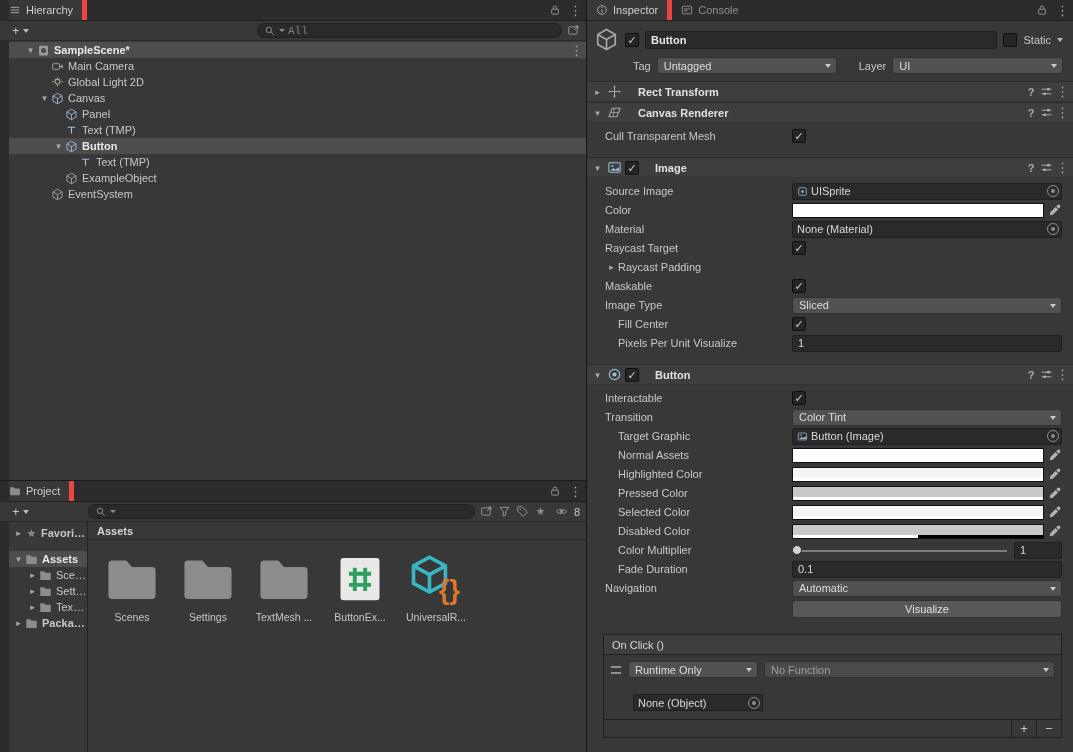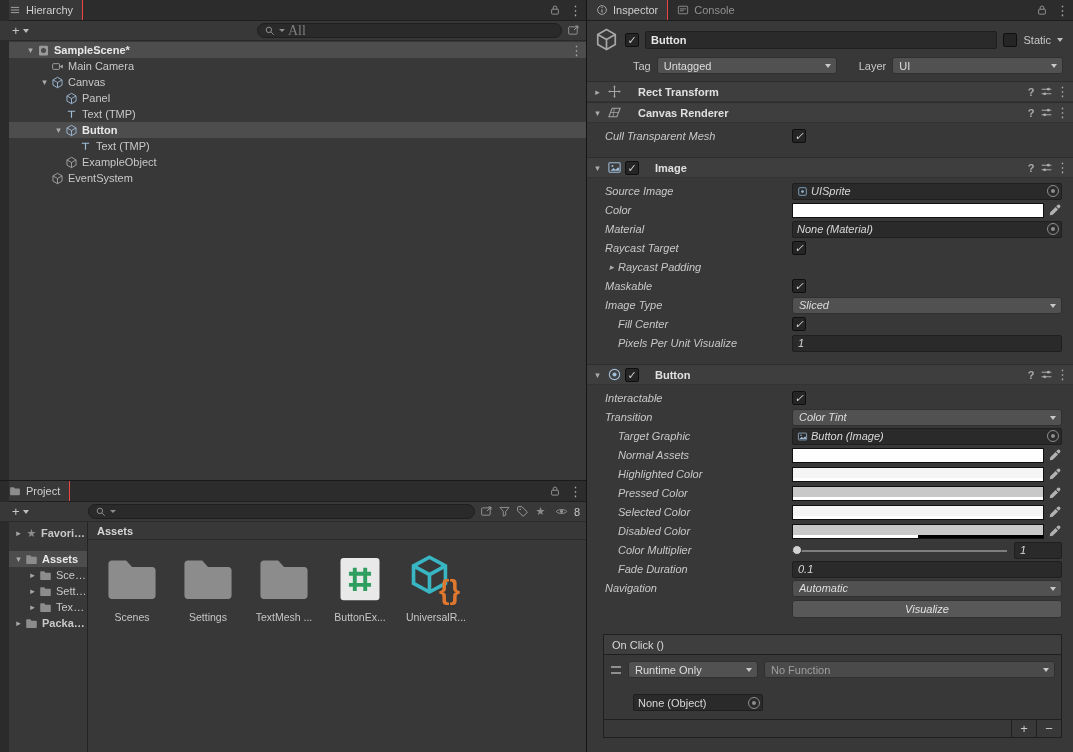--- a/index.html
+++ b/index.html
@@ -8,34 +8,34 @@
   .app { display:flex; width:1073px; height:752px; }
   .left  { width:587px; display:flex; flex-direction:column; border-right:1px solid #151515; }
   .right { flex:1; display:flex; flex-direction:column; background:#383838; }
   .pane { position:relative; display:flex; flex-direction:column; }
   .pane.lefty::before { content:""; position:absolute; left:0; top:0; bottom:0; width:9px; background:#2B2B2B; z-index:3; pointer-events:none; }
   .hierarchy { height:480px; }
   .project   { height:272px; border-top:1px solid #1A1A1A; }
 
   
   .tabs { height:21px; background:#2C2C2C; display:flex; align-items:stretch; border-bottom:1px solid #1E1E1E; flex-shrink:0; }
-  .tab { display:flex; align-items:center; gap:5px; padding:0 9px; background:#383838; color:#CFCFCF; border-right:1px solid #ef4444; }
+  .tab { display:flex; align-items:center; gap:5px; padding:0 9px; background:#383838; color:#CFCFCF; border-right:5px solid #ef4444; }
   .tab.inactive { background:transparent; color:#909090; border-right:none; }
   .corner { display:flex; align-items:center; gap:8px; margin-left:auto; padding-right:7px; }
   .ic { width:12px; height:12px; flex-shrink:0; }
   .ic13 { width:13px; height:13px; flex-shrink:0; }
   .kebab { width:10px; text-align:center; color:#ABABAB; font-size:13px; line-height:13px; }
 
   
   .toolbar { height:20px; background:#383838; border-bottom:1px solid #2A2A2A; display:flex; align-items:center; padding:0 6px 0 10px; gap:5px; flex-shrink:0; position:relative; z-index:4; }
   .createbtn { display:flex; align-items:center; gap:3px; color:#C8C8C8; font-size:13px; line-height:13px; padding:0 2px; }
   .caret { width:0; height:0; border-left:3.5px solid transparent; border-right:3.5px solid transparent; border-top:4px solid #BDBDBD; }
   .mini-caret { width:0; height:0; border-left:3px solid transparent; border-right:3px solid transparent; border-top:3.5px solid #8E8E8E; }
   .search { height:15px; background:#2A2A2A; border:1px solid #1F1F1F; border-radius:8px; display:flex; align-items:center; padding:0 6px; gap:3px; }
-  .search input { flex:1; min-width:0; background:transparent; border:0; outline:0; color:#D0D0D0; font-size:14px; font-family:Liberation Serif, serif; }
+  .search input { flex:1; min-width:0; background:transparent; border:0; outline:0; color:#D0D0D0; font-size:11px; font-family:Liberation Mono, monospace; }
   .search input::placeholder { color:#7E7E7E; }
   .flexsp { flex:1; }
 
   
   .tree { flex:1; overflow:hidden; padding-top:1px; }
   .trow { height:16px; display:flex; align-items:center; white-space:nowrap; }
   .trow.hl { background:#4D4D4D; }
   .fold { width:13px; flex-shrink:0; text-align:center; color:#ABABAB; font-size:9px; line-height:16px; }
   .foldsp { width:13px; flex-shrink:0; }
   .oicon { width:13px; height:13px; margin-right:4px; flex-shrink:0; color:#A6A6A6; }
@@ -72,21 +72,21 @@
   .dd-tag { width:180px; flex-shrink:0; }
   .dd-flex { flex:1; }
 
   .chead { height:21px; background:#3E3E3E; border-top:1px solid #2D2D2D; border-bottom:1px solid #333333; display:flex; align-items:center; padding:0 7px 0 4px; gap:3px; flex-shrink:0; }
   .chead .fold { line-height:20px; }
   .cicon { width:15px; height:15px; color:#A6A6A6; flex-shrink:0; }
   .cicon.blue { color:#9FBCD8; }
   .ctitle { font-weight:bold; color:#E0E0E0; margin-left:13px; }
   .help { margin-left:auto; width:12px; text-align:center; color:#ABABAB; font-weight:bold; }
   .gap8 { height:8px; flex-shrink:0; }
-  .cbody { padding:4px 0 3px;font-style:italic; }
+  .cbody { padding:4px 0 3px; }
   .prow { height:19px; display:flex; align-items:center; padding:0 11px 1px 18px; }
   .plabel { width:187px; flex-shrink:0; color:#C8C8C8; overflow:hidden; text-overflow:ellipsis; white-space:nowrap; }
   .plabel.ind { padding-left:13px; }
   .plabel.afterfold { width:174px; }
   .pvalue { flex:1; display:flex; align-items:center; gap:4px; min-width:0; }
   .textfield { flex:1; height:17px; background:#2A2A2A; border:1px solid #1F1F1F; border-radius:2px; display:flex; align-items:center; padding:0 5px; color:#D8D8D8; min-width:0; }
   .objfield { flex:1; height:17px; background:#2A2A2A; border:1px solid #1F1F1F; border-radius:2px; display:flex; align-items:center; gap:3px; padding:0 2px 0 4px; color:#D8D8D8; min-width:0; }
   .objfield .txt { overflow:hidden; text-overflow:ellipsis; white-space:nowrap; }
   .picker { width:12px; height:12px; border-radius:50%; border:1px solid #8E8E8E; margin-left:auto; flex-shrink:0; display:flex; align-items:center; justify-content:center; }
   .picker::after { content:""; width:4px; height:4px; border-radius:50%; background:#8E8E8E; }
@@ -259,20 +259,27 @@
           <span class="kebab" style="margin-left:auto;margin-right:6px">⋮</span>
         </div>
         <div class="trow" style="padding-left:38px">
           <span class="foldsp"></span>
           <svg class="oicon">
               <use href="#i-camera"></use>
             </svg>
           <span class="tlabel">Main Camera</span>
         </div>
         <div class="trow" style="padding-left:38px">
+          <span class="foldsp"></span>
+          <svg class="oicon warm">
+              <use href="#i-light"></use>
+            </svg>
+          <span class="tlabel">Global Light 2D</span>
+        </div>
+        <div class="trow" style="padding-left:38px">
           <span class="fold">▾</span>
           <svg class="oicon blue">
               <use href="#i-cube"></use>
             </svg>
           <span class="tlabel">Canvas</span>
         </div>
         <div class="trow" style="padding-left:52px">
           <span class="foldsp"></span>
           <svg class="oicon blue">
               <use href="#i-cube"></use>

